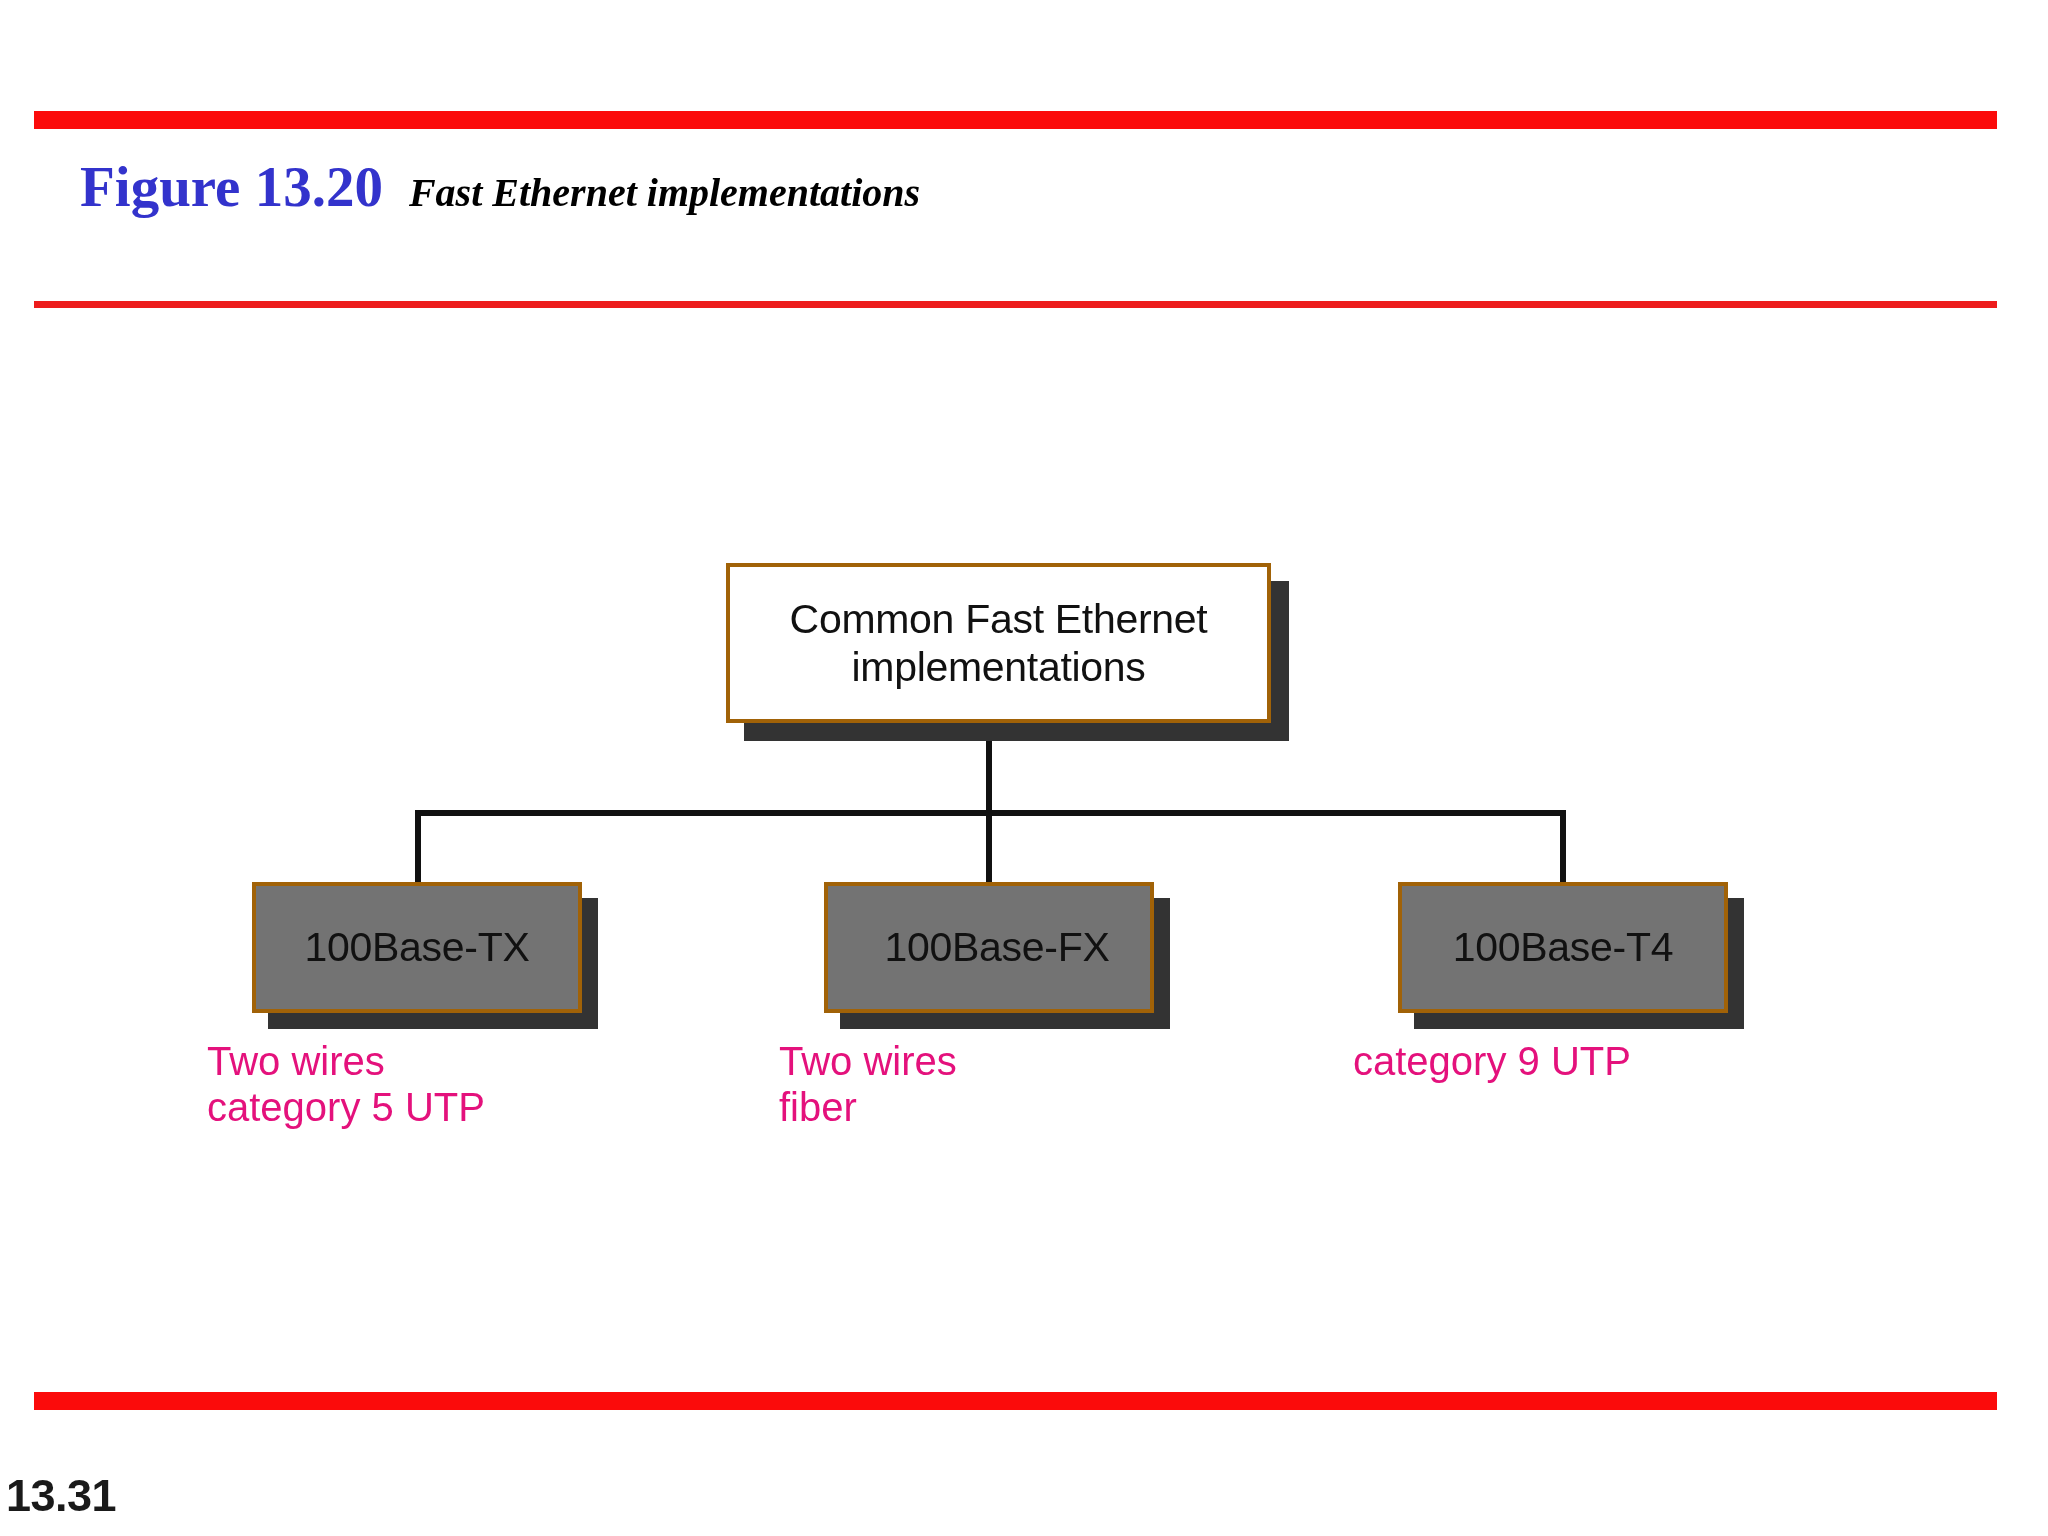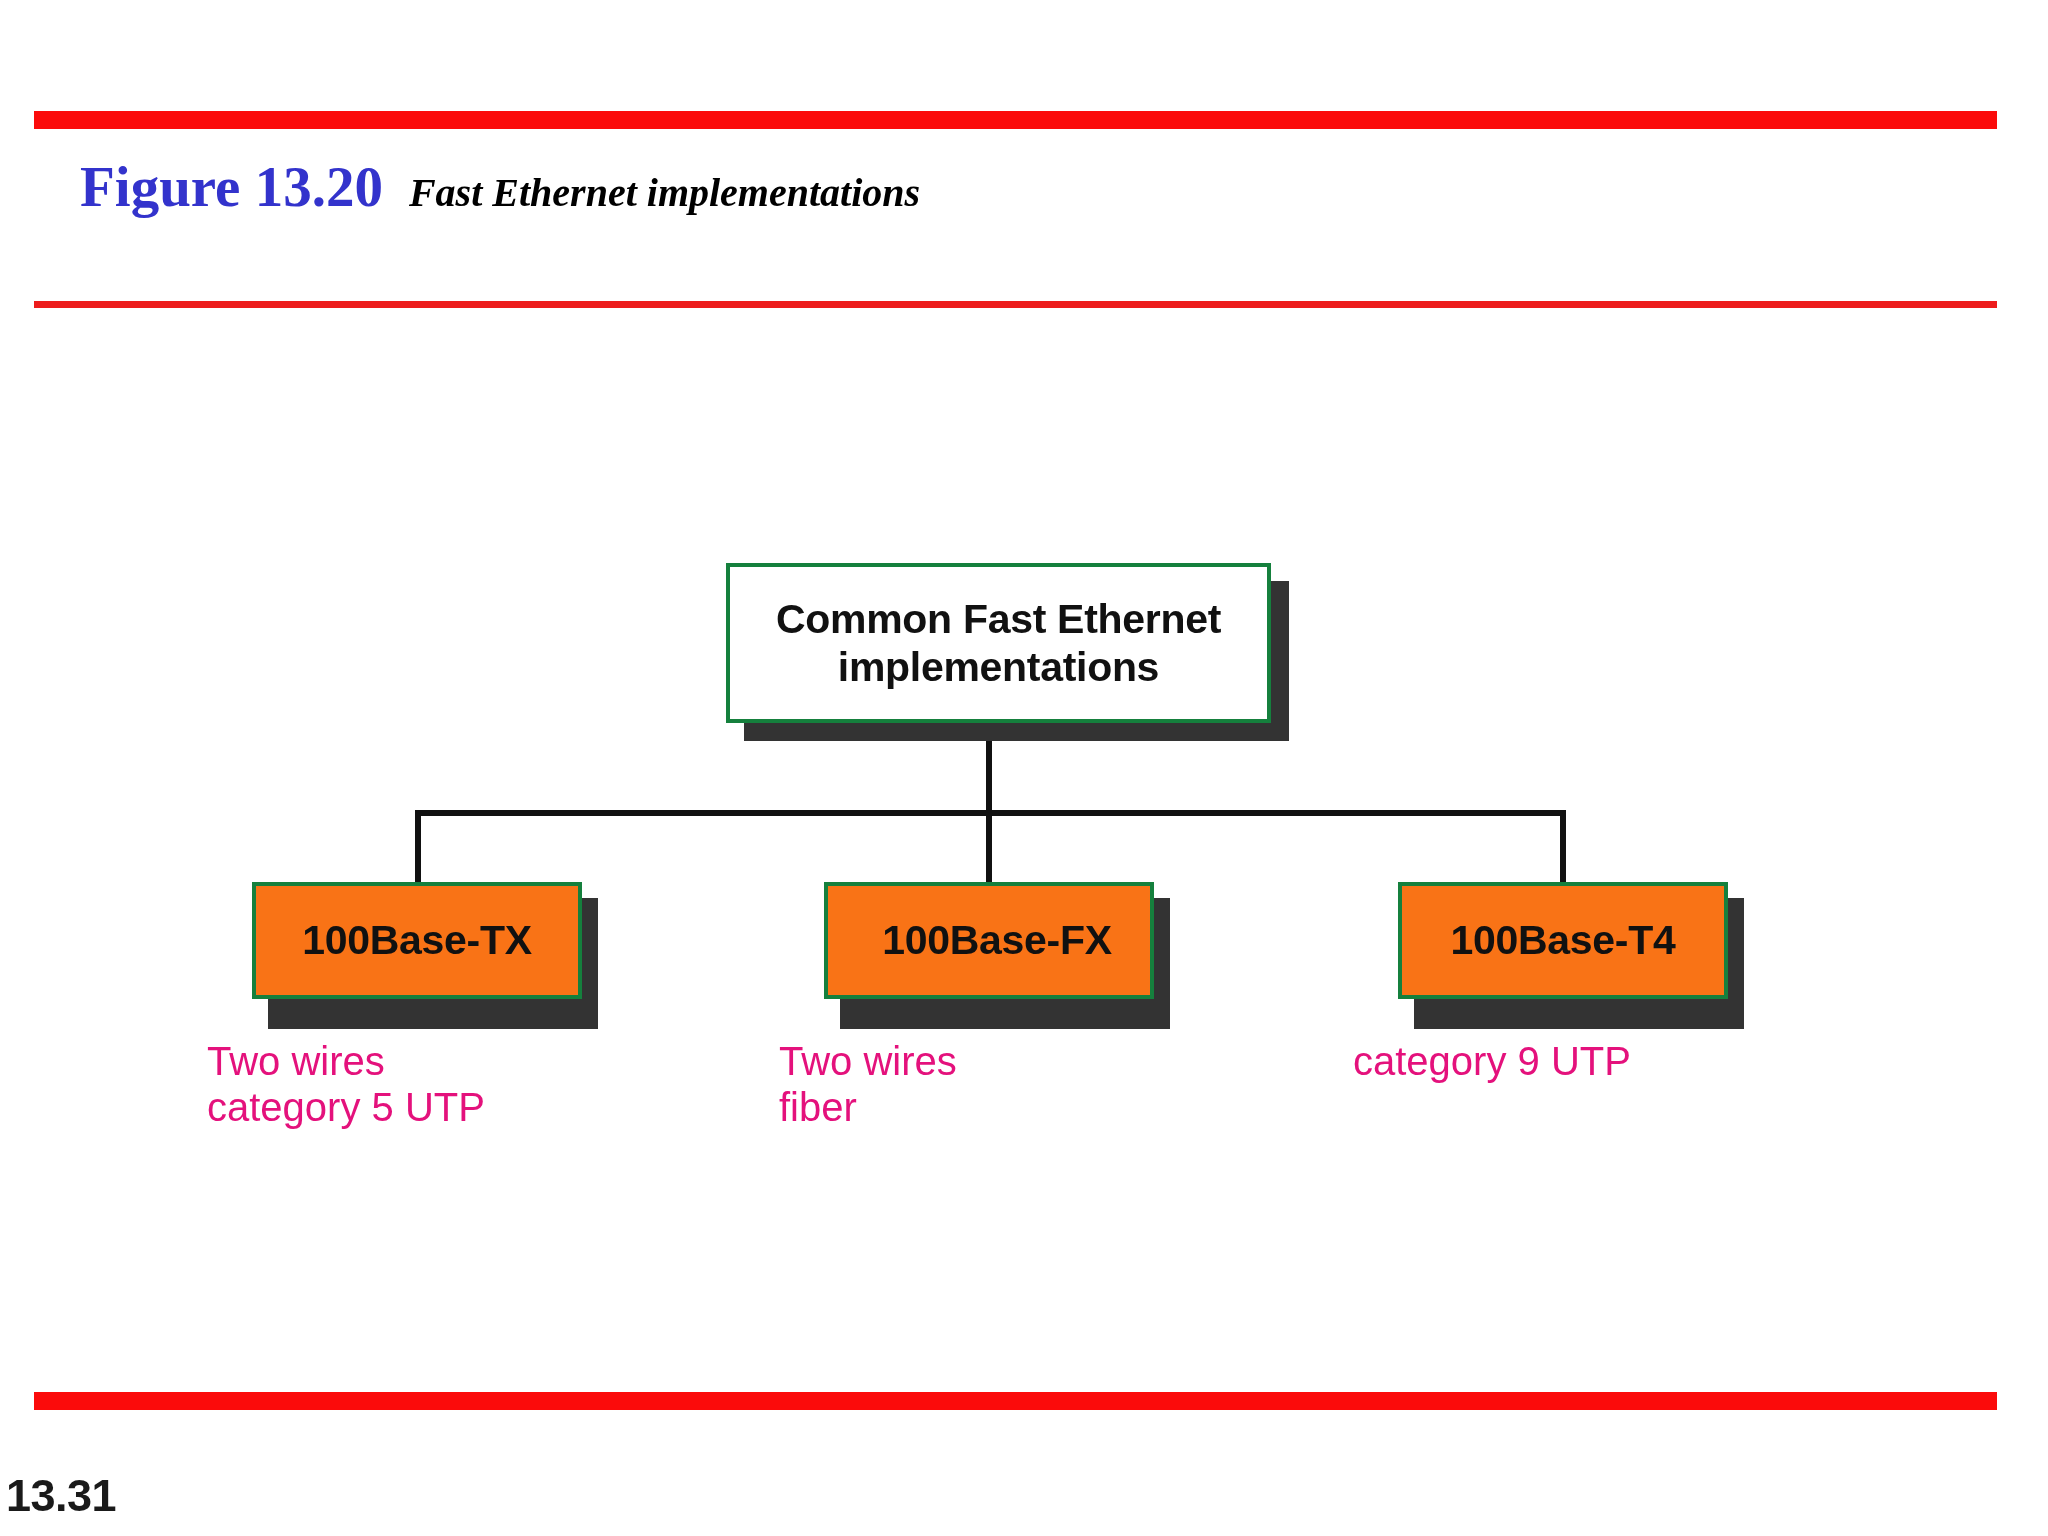--- a/index.html
+++ b/index.html
@@ -87,28 +87,27 @@
     position: absolute;
     left: 0;
     top: 0;
     width: 2048px;
     height: 1536px;
   }
 
   .node {
     position: absolute;
     box-sizing: border-box;
-    border: 4px solid #15803d;
+    border: 4px solid #a16207;
     background: #ffffff;
     display: flex;
     align-items: center;
     justify-content: center;
     text-align: center;
     z-index: 3;
-    font-weight: bold;
   }
   .node-shadow {
     position: absolute;
     background: #333333;
     z-index: 2;
   }
   .node-label {
     font-family: "Liberation Sans", sans-serif;
     font-size: 41px;
     line-height: 1.18;
@@ -127,22 +126,22 @@
     left: 744px;
     top: 581px;
     width: 545px;
     height: 160px;
   }
 
   
   .node-leaf {
     top: 882px;
     width: 330px;
-    height: 117px;
-    background: #f97316;
+    height: 131px;
+    background: #737373;
   }
   .leaf-shadow {
     top: 898px;
     width: 330px;
     height: 131px;
   }
   .leaf-0 { left: 252px; }
   .leaf-0-sh { left: 268px; }
   .leaf-1 { left: 824px; padding-left: 16px; }
   .leaf-1-sh { left: 840px; }

